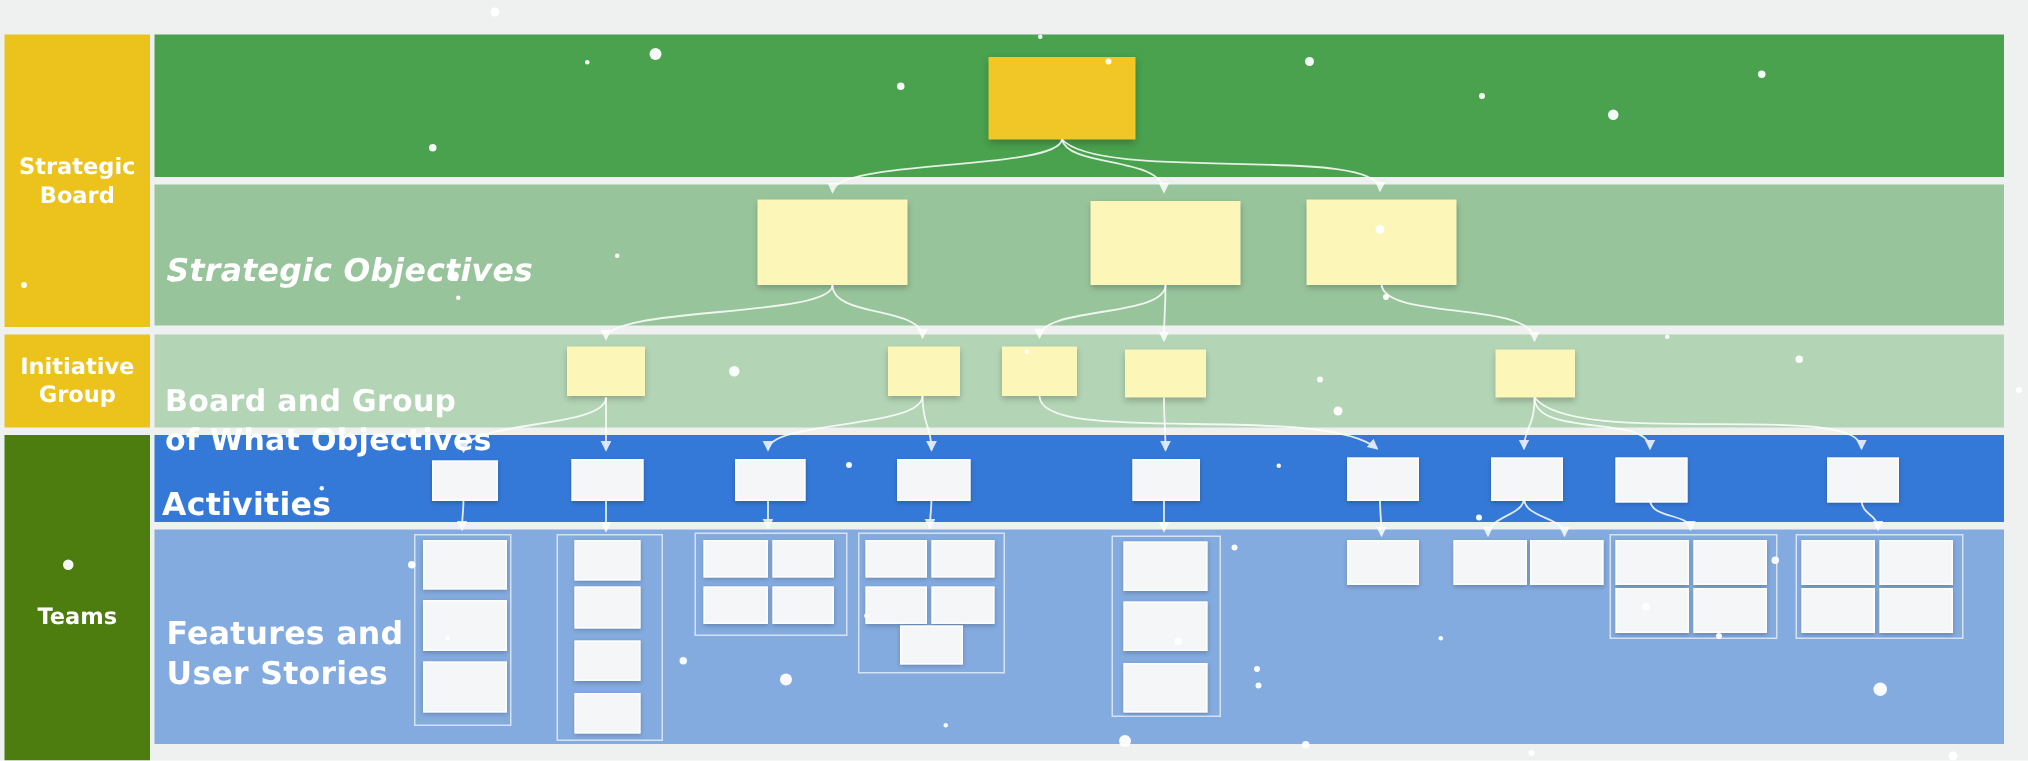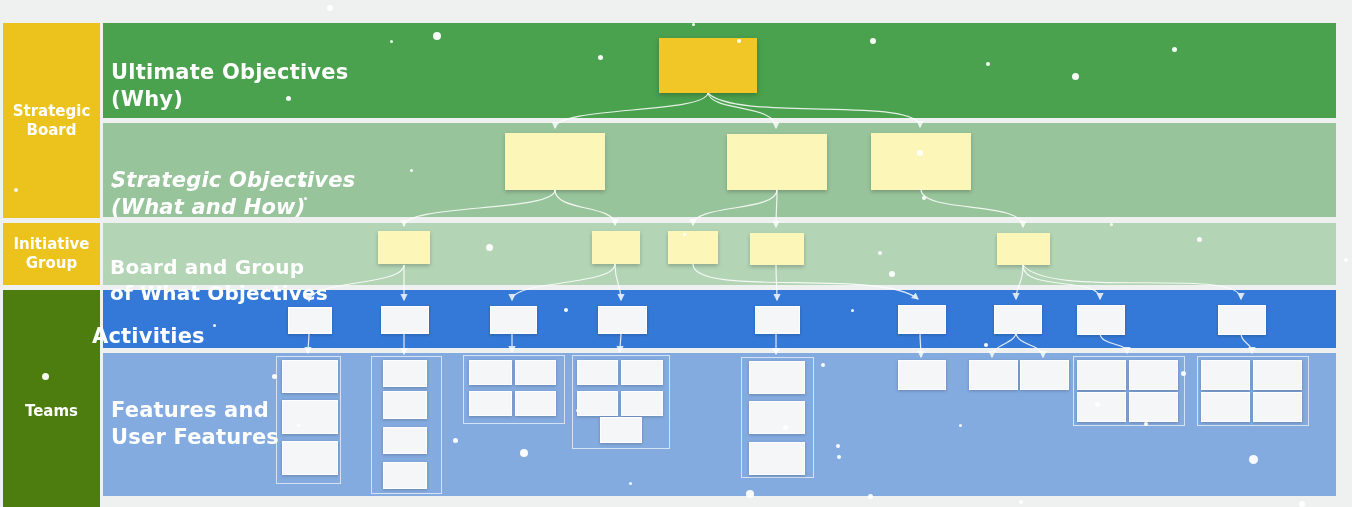--- a/index.html
+++ b/index.html
@@ -53,34 +53,31 @@
   <div class="sidebar-block" id="sb-1" style="top: 223px; height: 62px; background: rgb(235, 195, 28);">
     <span>Initiative Group</span>
   </div>
   <div class="sidebar-block" id="sb-0" style="top: 23px; height: 195px; background: rgb(235, 195, 28);">
     <span>Strategic Board</span>
   </div>
   <div class="sidebar-block" id="sb-2" style="top: 290px; height: 243px; background: #4d7c0f;">
     <span>Teams</span>
   </div>
 
-  <div class="band-title" style="left:111px;top:32px;">
-    <span>Ultimate Objectives</span><br><span>(Why)</span>
-  </div>
   <div class="band-title" style="left:111px;top:140px;font-style:italic;">
-    <span>Strategic Objectives</span><br><span>(What and How)</span>
+    <span>Strategic Objectives</span><br>
   </div>
   <div class="band-title" style="left:110px;top:228px;font-size:20px;line-height:26px;">
     <span>Board and Group</span><br><span>of What Objectives</span>
   </div>
-  <div class="band-title" style="left:92px;top:296px;">
+  <div class="band-title" style="left:108px;top:296px;">
     <span>Activities</span>
   </div>
-  <div class="band-title" style="left:111px;top:370px;">
-    <span>Features and</span><br><span>User Features</span>
+  <div class="band-title" style="left:111px;top:382px;">
+    <span>Features and</span><br><span>User Stories</span>
   </div>
 
 <div class="note gold" style="left: 659px; top: 38px; width: 98px; height: 55px; background: rgb(240, 199, 39);"></div>
     <div class="note" style="left: 505px; top: 133px; width: 100px; height: 57px; background: rgb(252, 247, 184);"></div>
     <div class="note" style="left: 727px; top: 134px; width: 100px; height: 56px; background: rgb(252, 247, 184);"></div>
     <div class="note" style="left: 871px; top: 133px; width: 100px; height: 57px; background: rgb(252, 247, 184);"></div>
     <div class="note" style="left: 378px; top: 231px; width: 52px; height: 33px; background: rgb(252, 247, 184);"></div>
     <div class="note" style="left: 592px; top: 231px; width: 48px; height: 33px; background: rgb(252, 247, 184);"></div>
     <div class="note" style="left: 668px; top: 231px; width: 50px; height: 33px; background: rgb(252, 247, 184);"></div>
     <div class="note" style="left: 750px; top: 233px; width: 54px; height: 32px; background: rgb(252, 247, 184);"></div>

